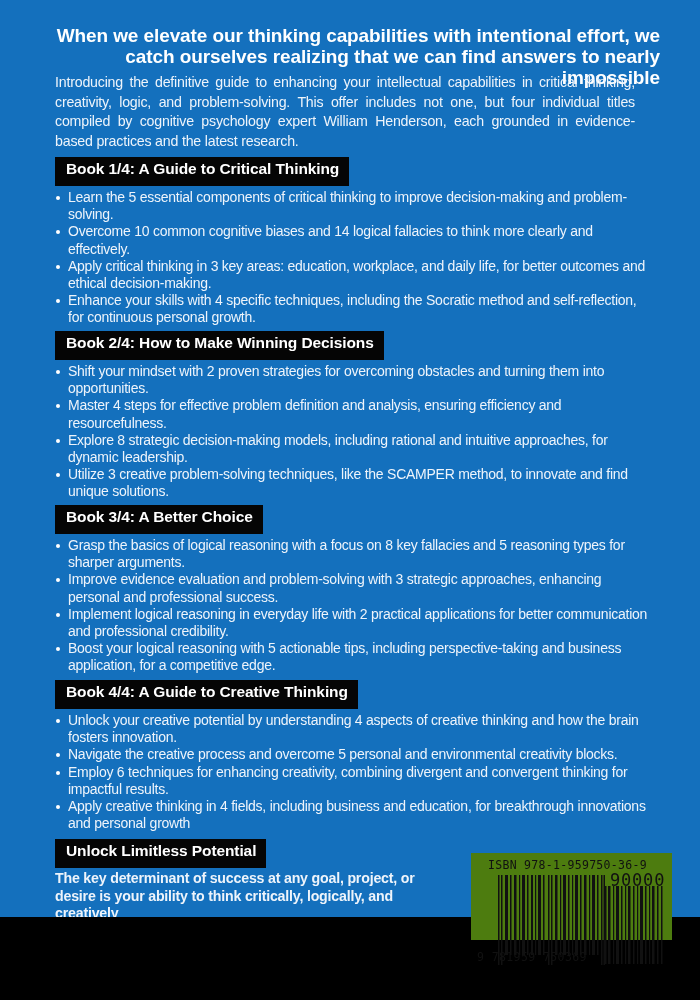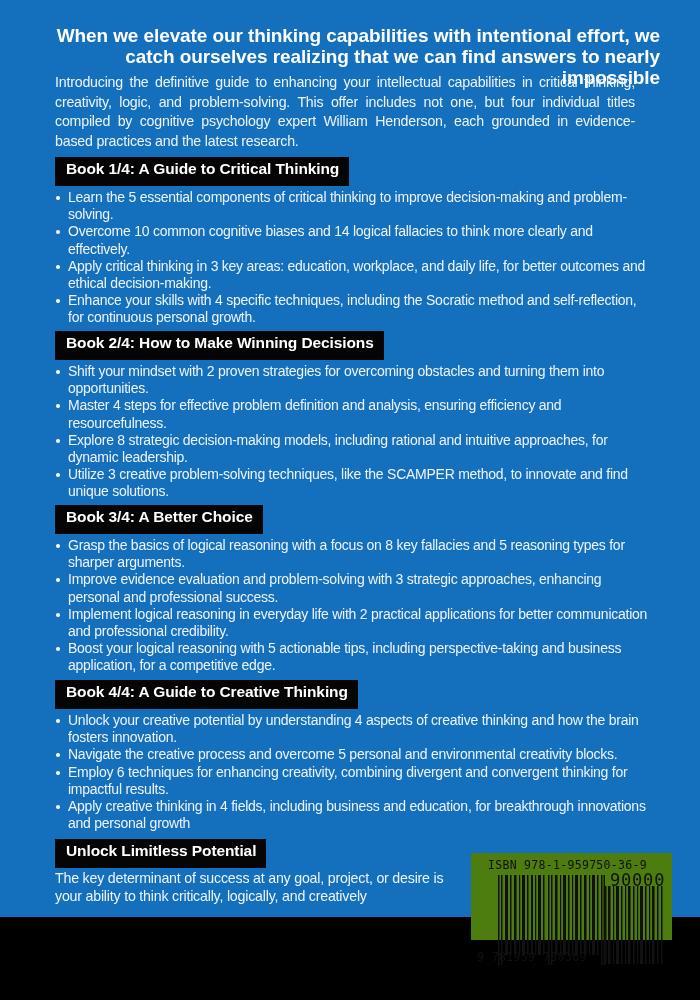--- a/index.html
+++ b/index.html
@@ -34,20 +34,21 @@
     position: relative; padding-left: 13px; font-size: 14px; line-height: 17.2px;
     color: #eef4fb; letter-spacing: -0.25px;
   }
   ul.bullets li::before {
     content: ""; position: absolute; left: 1px; top: 7px; width: 4px; height: 4px;
     border-radius: 50%; background: #fff;
   }
   .closing-text {
     margin-top: 2px; font-size: 14.2px; line-height: 17.5px; color: #eef4fb; width: 390px;
     letter-spacing: -0.2px;
+    font-weight: bold;
   }
   .barcode-box {
     position: absolute; left: 471px; top: 853px; width: 201px; height: 87px;
     background: #4d7c0f; color: #111;
   }
   .isbn-text {
     position: absolute; left: 17px; top: 5px; font-family: "DejaVu Sans Mono", monospace;
     font-size: 11.5px; letter-spacing: 0.3px;
   }
   .price-text {

